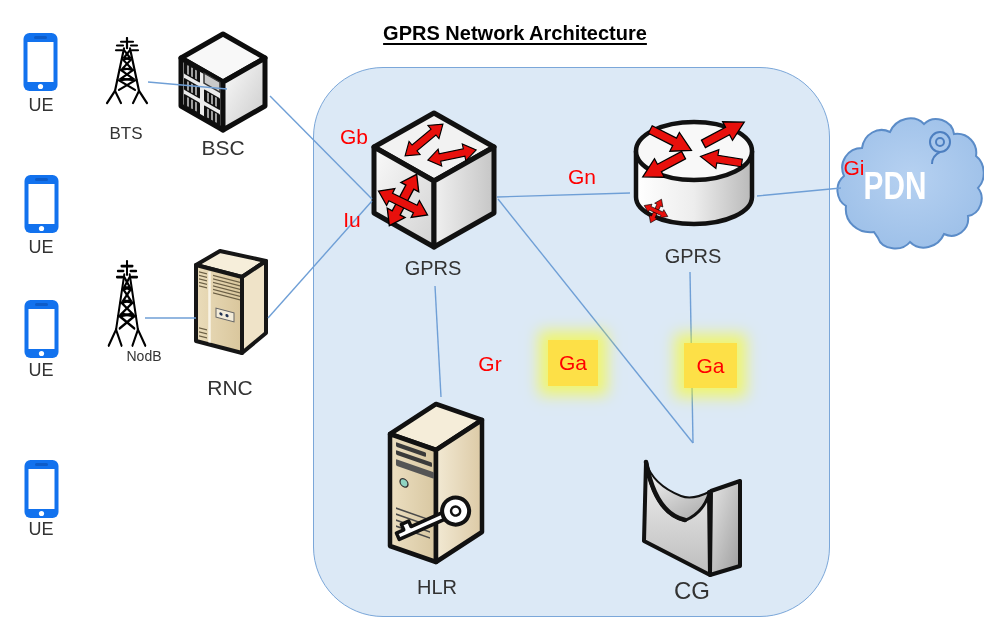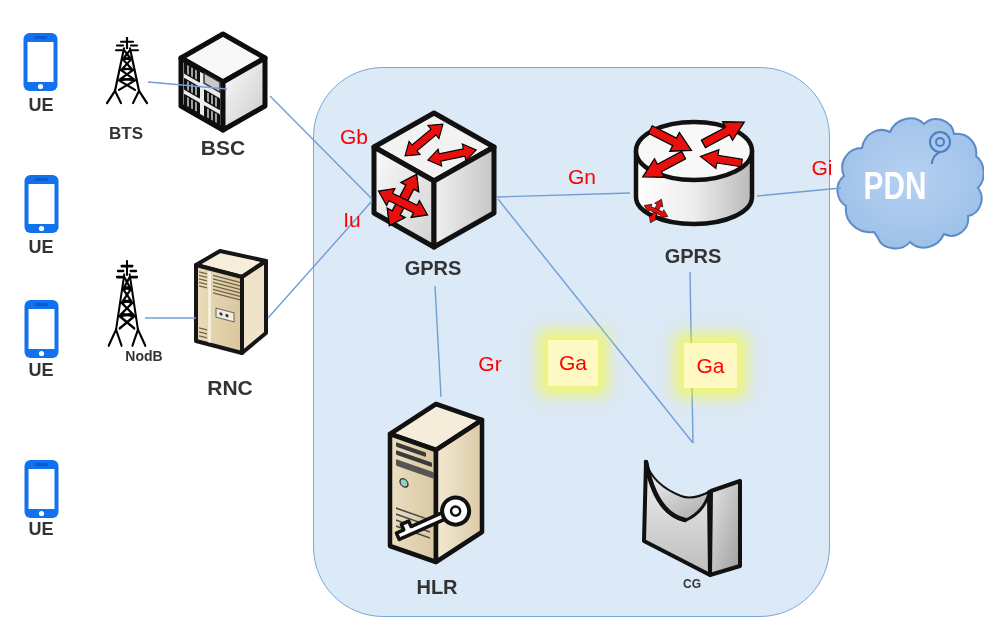--- a/index.html
+++ b/index.html
@@ -1,39 +1,40 @@
 <!DOCTYPE html>
 <html><head>
 <meta charset="utf-8">
 <style>
   html,body{margin:0;padding:0;background:#fff;}
   #stage{position:relative;width:998px;height:636px;background:#ffffff;overflow:hidden;
          font-family:"Liberation Sans",sans-serif;}
   .abs{position:absolute;}
-  .lbl{position:absolute;color:#333;text-align:center;white-space:nowrap;font-weight:bold;}
+  .lbl{position:absolute;color:#333;text-align:center;white-space:nowrap;}
   .iface{position:absolute;color:#ff0000;text-align:center;font-size:21px;white-space:nowrap;margin-left:20px;}
   #title{position:absolute;left:365px;top:22px;width:300px;text-align:center;
          font-size:20px;font-weight:700;color:#000;text-decoration:underline;
          text-underline-offset:3px;}
   #corebox{position:absolute;left:313px;top:67px;width:517px;height:550px;
            background:#dce9f6;border:1.5px solid #7ba7d9;border-radius:70px;box-sizing:border-box;}
-  .ga-badge{position:absolute;background:#fef9c3;color:#ff0000;font-size:21px;
+  .ga-badge{position:absolute;background:#fde047;color:#ff0000;font-size:21px;
             display:flex;align-items:center;justify-content:center;
             box-shadow:0 0 14px 9px rgba(255,255,0,0.55);}
   #pdn-label{position:absolute;left:840px;top:166px;width:110px;text-align:center;
              color:#ffffff;font-size:35px;font-weight:700;transform:scale(0.85,1.12);}
   svg{display:block;}
 </style>
 </head>
 <body>
 
 <div id="stage">
 
   <div id="corebox"></div>
 
+  <div id="title">GPRS Network Architecture</div>
 
   <svg class="abs" style="left:22px;top:32px" width="37" height="60" viewBox="0 0 37 60">
     <rect x="1.5" y="1" width="34" height="58" rx="6" fill="#1272ee"></rect>
     <rect x="5.5" y="10" width="26" height="40" fill="#ffffff"></rect>
     <rect x="12" y="4" width="13" height="3" rx="1.5" fill="#0d5cc9"></rect>
     <circle cx="18.5" cy="54.5" r="2.6" fill="#ffffff"></circle>
   </svg>
   <svg class="abs" style="left:23px;top:174px" width="37" height="60" viewBox="0 0 37 60">
     <rect x="1.5" y="1" width="34" height="58" rx="6" fill="#1272ee"></rect>
     <rect x="5.5" y="10" width="26" height="40" fill="#ffffff"></rect>
@@ -308,26 +309,26 @@
   <div class="lbl" style="left:16px;top:360px;width:50px;font-size:18px">UE</div>
   <div class="lbl" style="left:16px;top:519px;width:50px;font-size:18px">UE</div>
 
   <div class="lbl" style="left:96px;top:124px;width:60px;font-size:17px">BTS</div>
   <div class="lbl" style="left:193px;top:136px;width:60px;font-size:21px">BSC</div>
   <div class="lbl" style="left:114px;top:348px;width:60px;font-size:14px">NodB</div>
   <div class="lbl" style="left:195px;top:376px;width:70px;font-size:21px">RNC</div>
   <div class="lbl" style="left:393px;top:257px;width:80px;font-size:20px">GPRS</div>
   <div class="lbl" style="left:653px;top:245px;width:80px;font-size:20px">GPRS</div>
   <div class="lbl" style="left:397px;top:576px;width:80px;font-size:20px">HLR</div>
-  <div class="lbl" style="left:652px;top:577px;width:80px;font-size:12px">CG</div>
+  <div class="lbl" style="left:652px;top:577px;width:80px;font-size:24px">CG</div>
 
   <div id="pdn-label">PDN</div>
 
   <div class="iface" style="left:312px;top:125px;width:44px">Gb</div>
   <div class="iface" style="left:310px;top:208px;width:44px">Iu</div>
   <div class="iface" style="left:540px;top:165px;width:44px">Gn</div>
-  <div class="iface" style="left:780px;top:156px;width:44px">Gi</div>
+  <div class="iface" style="left:812px;top:156px;width:44px">Gi</div>
   <div class="iface" style="left:448px;top:352px;width:44px">Gr</div>
 
   <div class="ga-badge" style="left:548px;top:340px;width:50px;height:46px">Ga</div>
   <div class="ga-badge" style="left:684px;top:343px;width:53px;height:45px">Ga</div>
 
 </div>
 
 </body></html>

